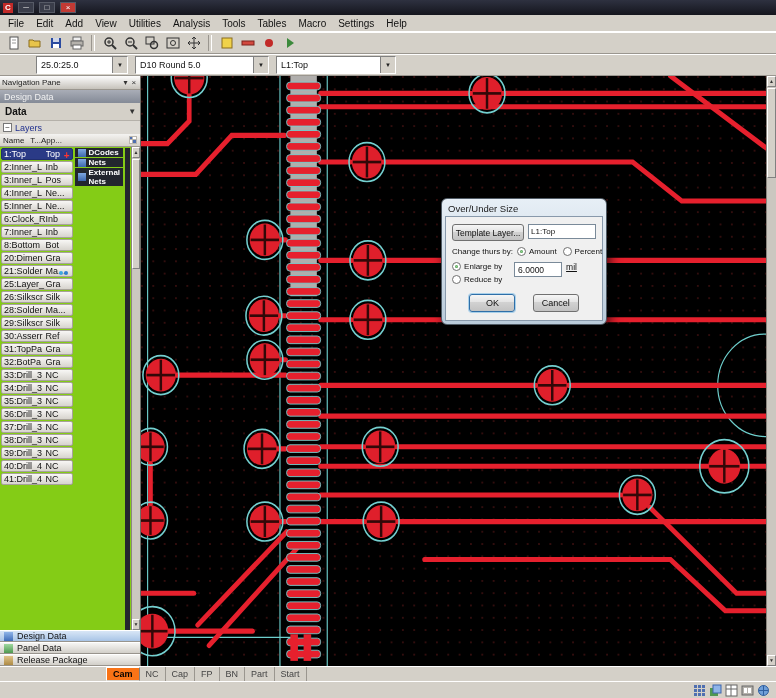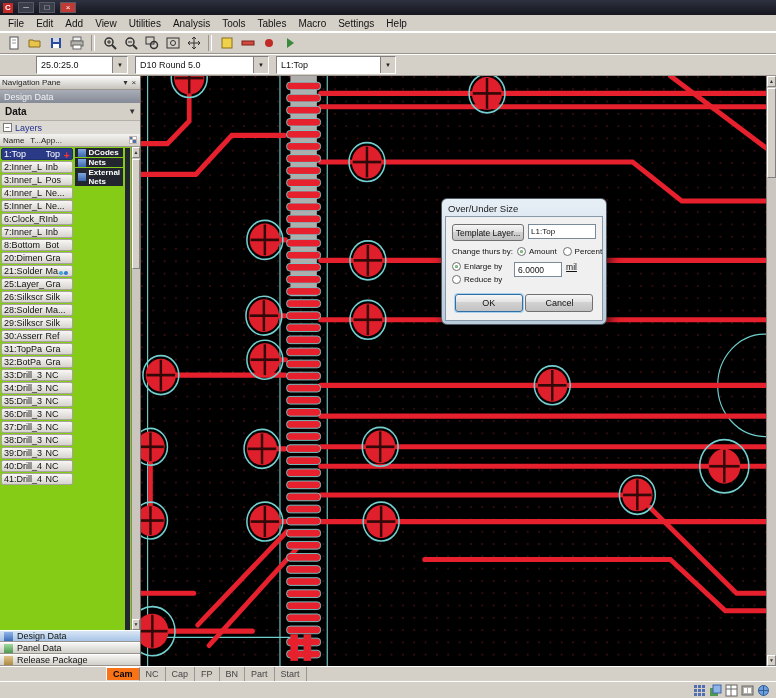--- a/index.html
+++ b/index.html
@@ -80,21 +80,21 @@
 .dlg-input{flex:1;background:#fff;border:1px solid #7a8a99;height:15px;font-size:8px;color:#111;padding:0 2px;margin-left:4px;display:flex;align-items:center;white-space:nowrap;overflow:hidden;}
 .dlg-input.small{font-size:7px;letter-spacing:-0.2px;}
 .dlg-label{font-size:8px;color:#111;margin-right:4px;white-space:nowrap;}
 .radio-wrap{display:inline-flex;align-items:center;font-size:8px;color:#111;margin-right:6px;white-space:nowrap;}
 .radio{width:9px;height:9px;border-radius:50%;border:1px solid #707070;background:#fff;display:inline-block;margin-right:3px;position:relative;flex:0 0 9px;}
 .radio.checked::after{content:"";position:absolute;inset:2px;border-radius:50%;background:radial-gradient(#8fd48f,#2f7d2f);}
 .radio-col{display:flex;flex-direction:column;gap:4px;width:62px;}
 .size-input{width:48px;height:15px;background:#fff;border:1px solid #7a8a99;font-size:8.5px;color:#111;padding:0 3px;display:flex;align-items:center;}
 .unit{font-size:8.5px;color:#111;margin-left:4px;text-decoration:underline;}
 .btns{justify-content:space-evenly;margin:10px 0 0;}
-.push-btn{font-family:"Liberation Sans",sans-serif;width:68px;height:18px;font-size:9px;color:#111;background:linear-gradient(#f6f6f6,#e3e3e3 45%,#d2d2d2 46%,#c2c2c2);border:1px solid #707070;border-radius:3px;}
+.push-btn{font-family:"Liberation Sans",sans-serif;width:46px;height:18px;font-size:9px;color:#111;background:linear-gradient(#f6f6f6,#e3e3e3 45%,#d2d2d2 46%,#c2c2c2);border:1px solid #707070;border-radius:3px;}
 .push-btn.ok{border-color:#2f6fa8;box-shadow:0 0 0 1px #a8d0ea;}
 
 
 .tabbar{flex:0 0 15px;display:flex;align-items:stretch;background:#d4d0c8;border-top:1px solid #fff;padding-left:106px;font-size:9px;}
 .tab{display:flex;align-items:center;padding:0 6px;color:#444;border-right:1px solid #9a968f;}
 .tab.active{background:#f97316;color:#000;border:1px solid;border-color:#fff #808080 #d4d0c8 #fff;font-weight:bold;}
 .ministatus{flex:0 0 17px;background:#d4d0c8;border-top:1px solid #fff;display:flex;align-items:center;justify-content:flex-end;gap:3px;padding:0 6px;}
 .mini-ico{width:13px;height:13px;display:flex;}
 .statusbar{flex:0 0 14px;background:#d4d0c8;display:flex;align-items:stretch;font-size:9px;gap:2px;padding:1px 1px 1px 2px;}
 .sb-cell{border:1px solid;border-color:#808080 #fff #fff #808080;display:flex;align-items:center;padding:0 4px;color:#111;white-space:nowrap;overflow:hidden;}

